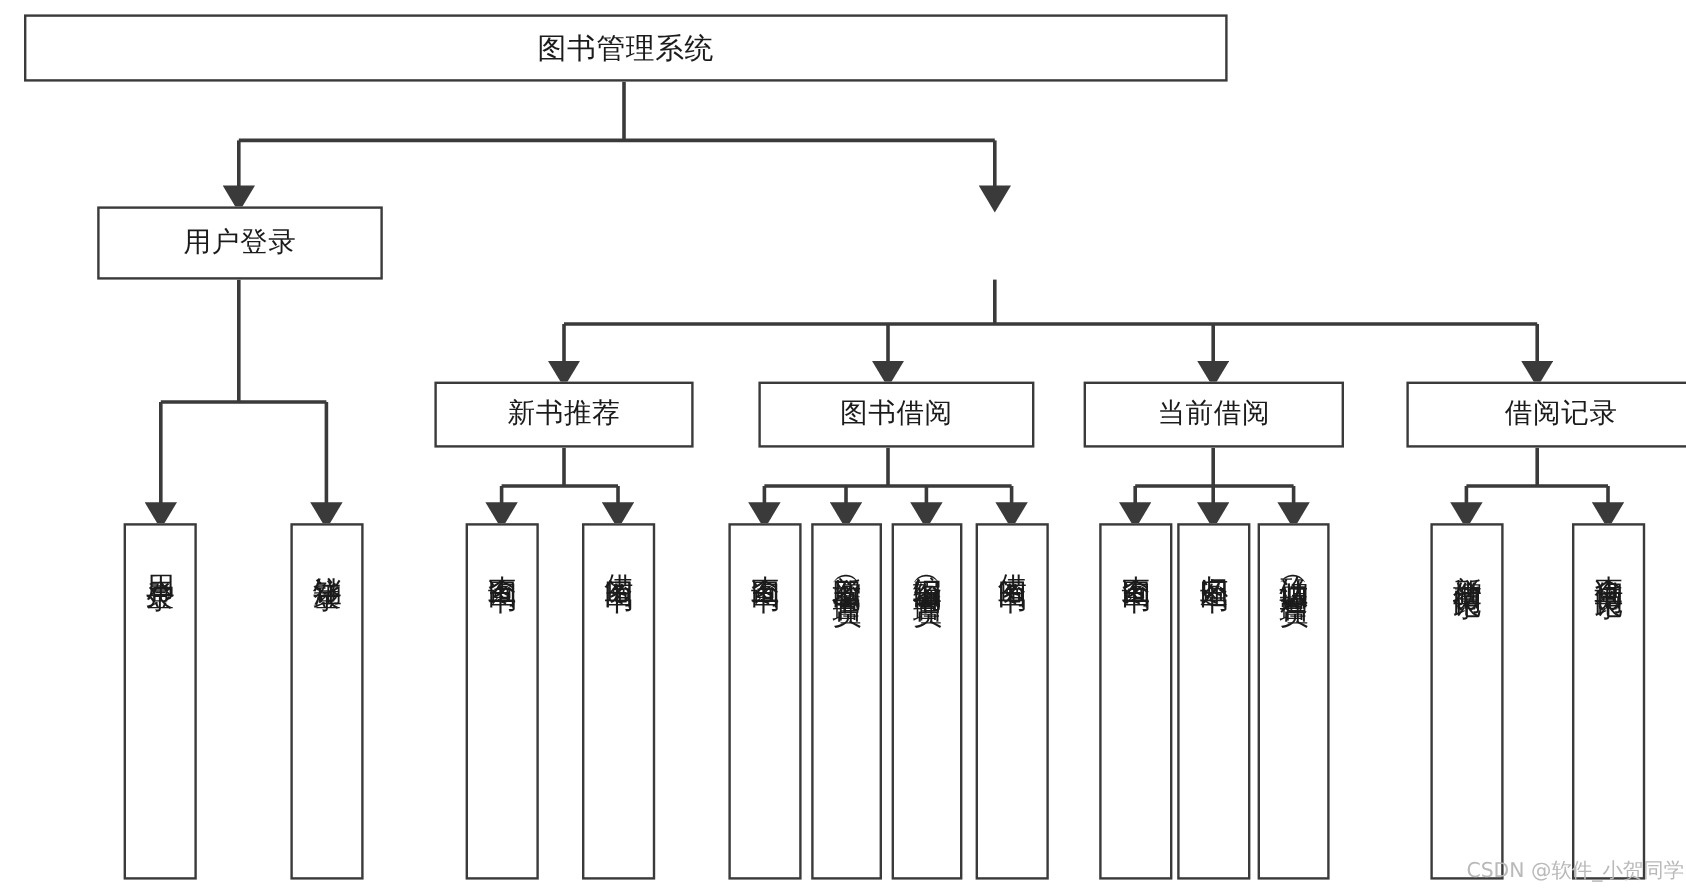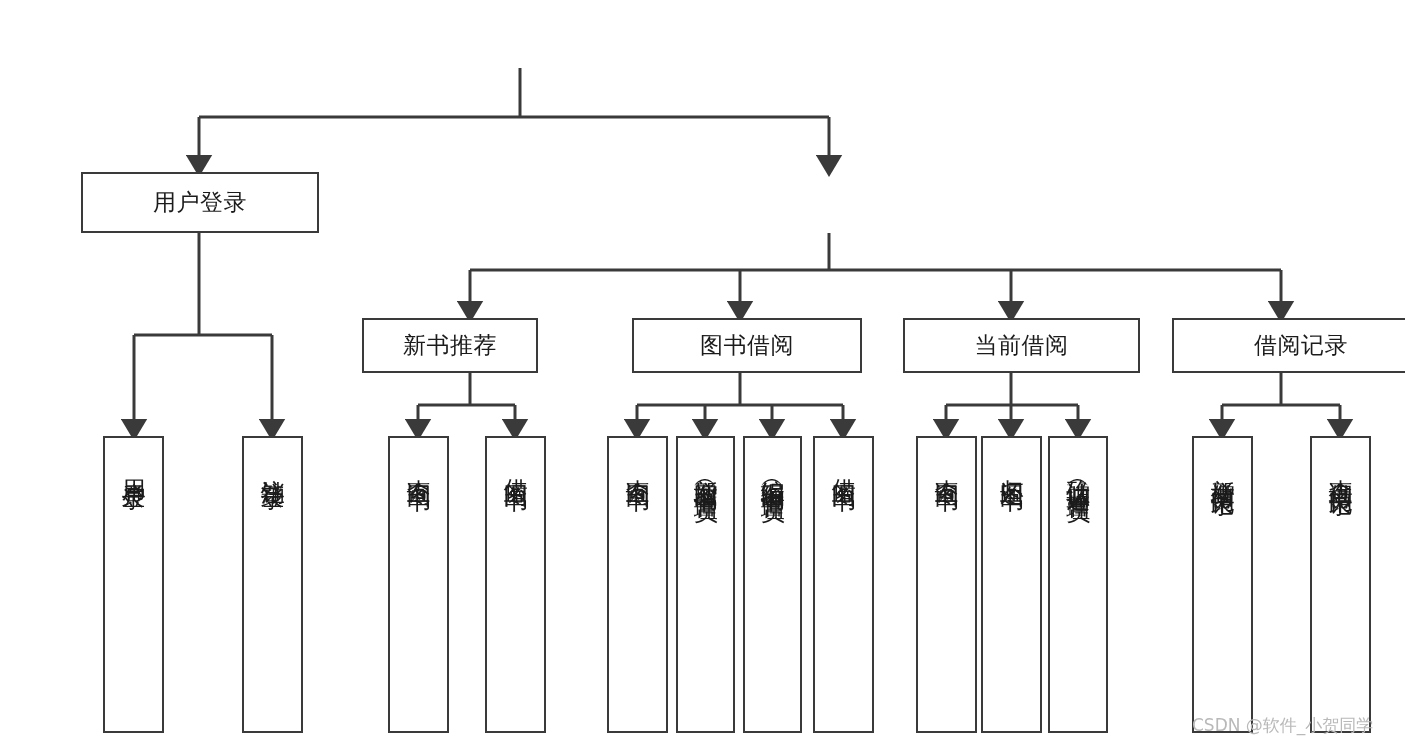--- a/index.html
+++ b/index.html
@@ -62,20 +62,21 @@
     letter-spacing: 3px;
     white-space: nowrap;
   }
   .watermark {
     position: absolute;
     font-size: 17px;
     color: #b9b9b9;
     white-space: nowrap;
     z-index: 3;
     font-family: "DejaVu Sans", "Liberation Sans", sans-serif;
+    padding-left: 30px;
   }
 </style>
 </head>
 <body>
 
 <div id="diagram-root">
 
   <svg id="edge-layer" width="1405" height="747" viewBox="0 0 1405 747" xmlns="http://www.w3.org/2000/svg">
     <defs>
       <marker id="arrowhead" markerWidth="9" markerHeight="9" refX="1.5" refY="4.5" orient="auto" markerUnits="strokeWidth">
@@ -112,32 +113,35 @@
         <line x1="946" y1="405" x2="946" y2="423" marker-end="url(#arrowhead)"></line>
         <line x1="1011" y1="405" x2="1011" y2="423" marker-end="url(#arrowhead)"></line>
         <line x1="1078" y1="405" x2="1078" y2="423" marker-end="url(#arrowhead)"></line>
         <line x1="1281" y1="373" x2="1281" y2="405"></line>
         <line x1="1222" y1="405" x2="1340" y2="405"></line>
         <line x1="1222" y1="405" x2="1222" y2="423" marker-end="url(#arrowhead)"></line>
         <line x1="1340" y1="405" x2="1340" y2="423" marker-end="url(#arrowhead)"></line>
       </g>
   </svg>
 
+  <div class="node root horizontal" style="left: 20px; top: 12px; width: 1003px; height: 56px;">
+    <span class="node-label">图书管理系统</span>
+  </div>
 
   <div class="node horizontal" style="left: 81px; top: 172px; width: 238px; height: 61px;">
     <span class="node-label">用户登录</span>
   </div>
 
-  <div class="node horizontal" style="left: 362px; top: 318px; width: 176px; height: 55px;">
+  <div class="node horizontal" style="left: 362px; top: 318px; width: 216px; height: 55px;">
     <span class="node-label">新书推荐</span>
   </div>
   <div class="node horizontal" style="left: 632px; top: 318px; width: 230px; height: 55px;">
     <span class="node-label">图书借阅</span>
   </div>
-  <div class="node horizontal" style="left: 903px; top: 318px; width: 237px; height: 55px;">
+  <div class="node horizontal" style="left: 903px; top: 318px; width: 217px; height: 55px;">
     <span class="node-label">当前借阅</span>
   </div>
   <div class="node horizontal" style="left: 1172px; top: 318px; width: 258px; height: 55px;">
     <span class="node-label">借阅记录</span>
   </div>
 
   <div class="node vertical" style="left: 103px; top: 436px; width: 61px; height: 297px;">
     <span class="node-label">用户登录</span>
   </div>
   <div class="node vertical" style="left: 242px; top: 436px; width: 61px; height: 297px;">

